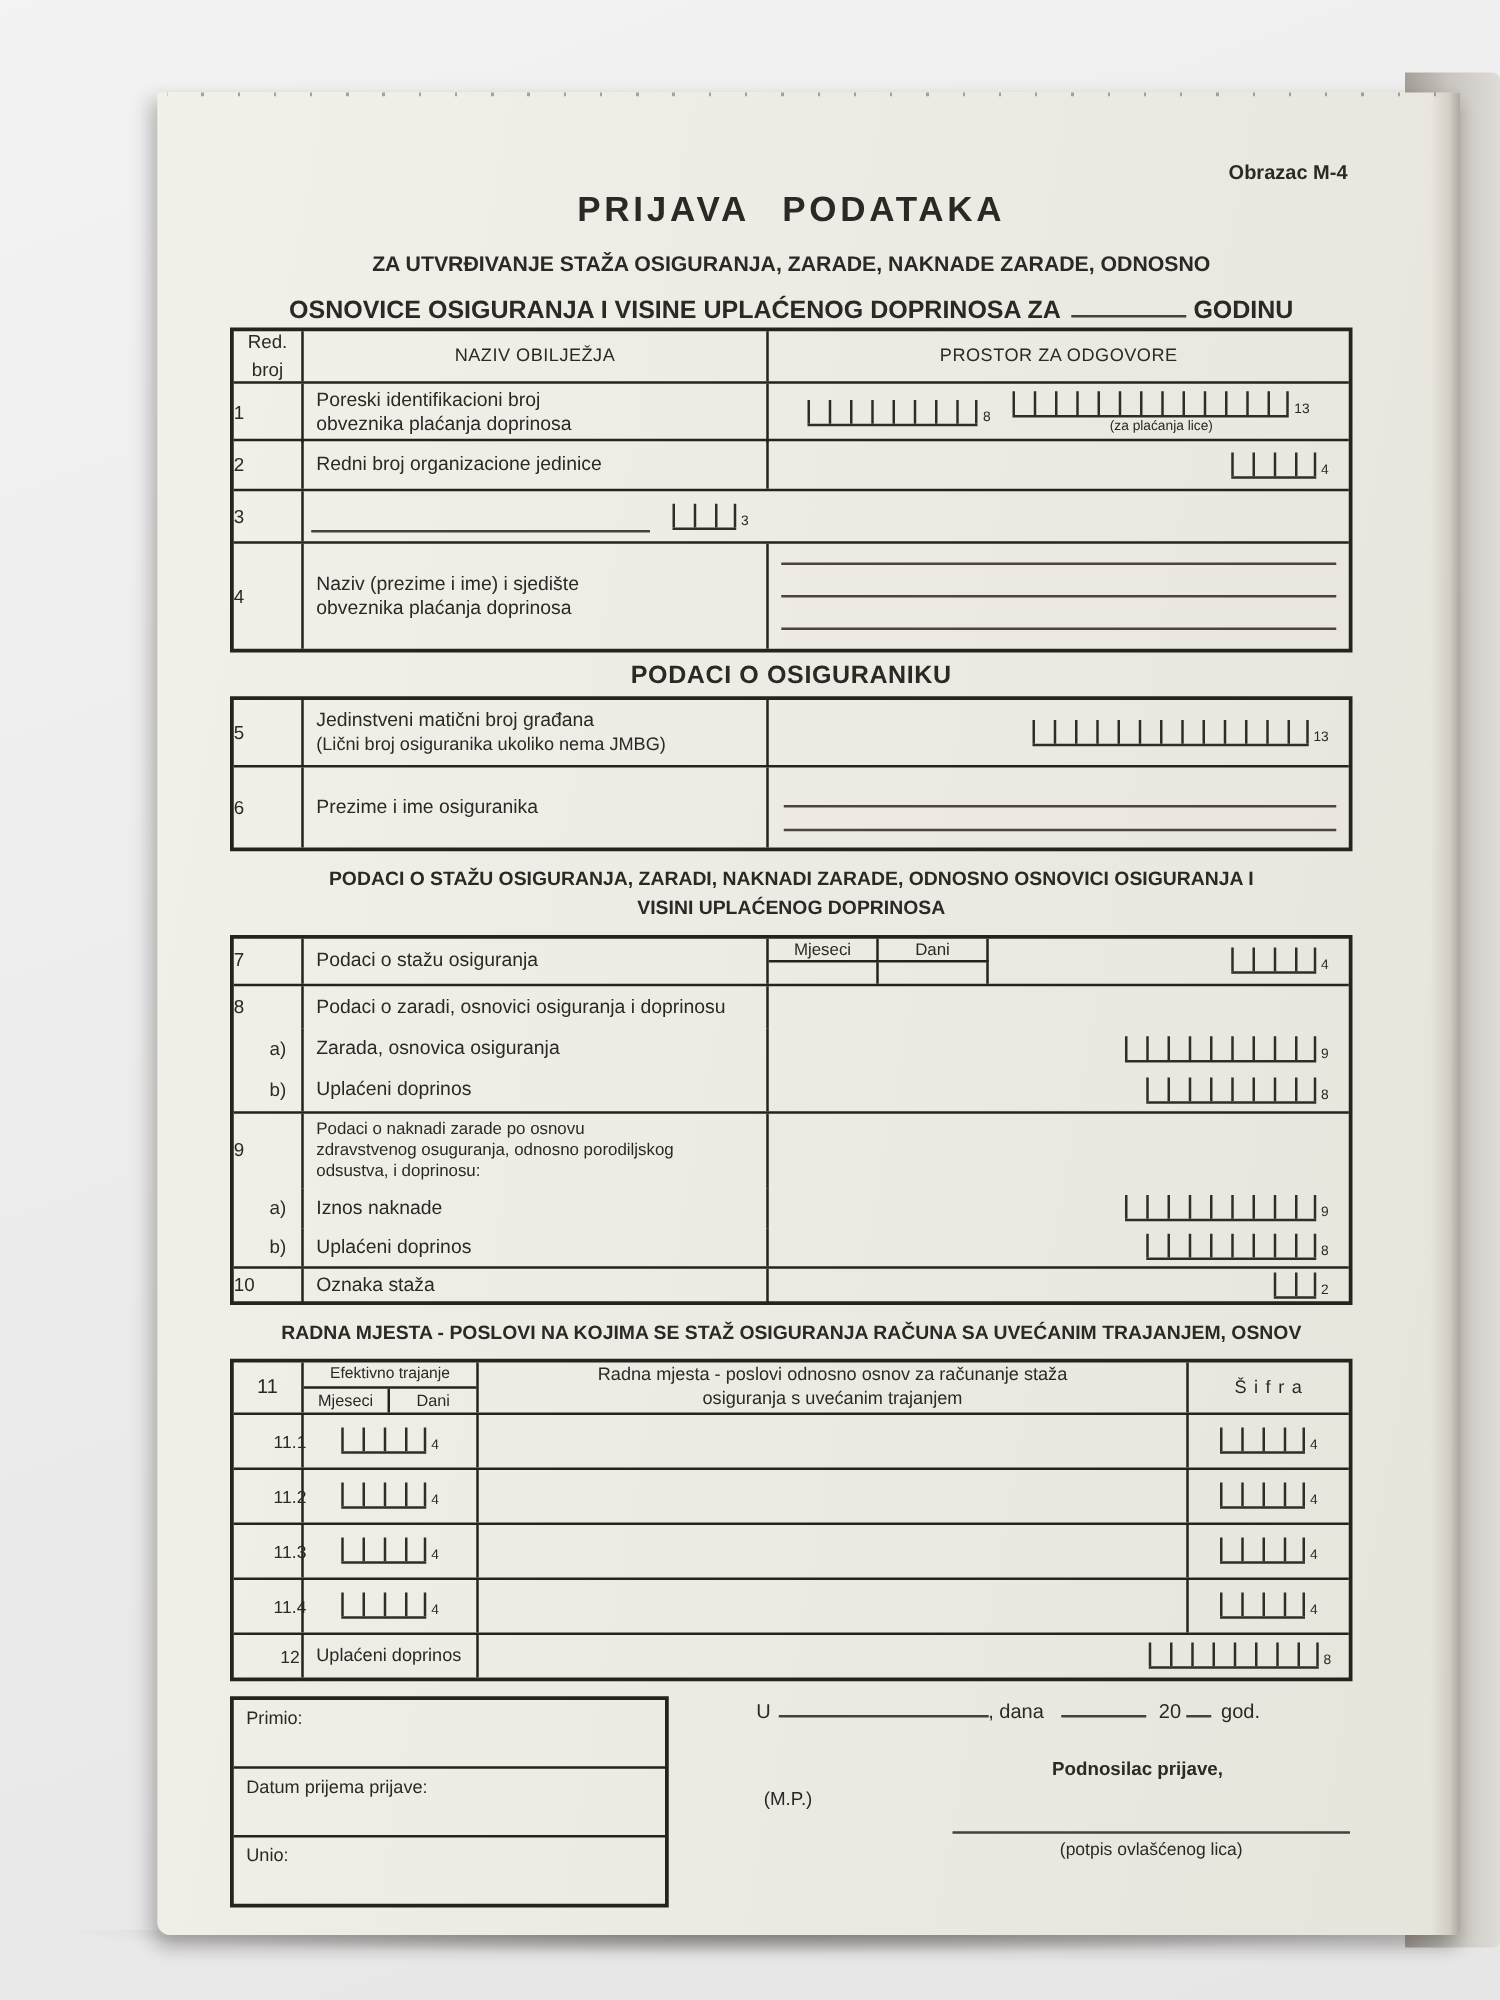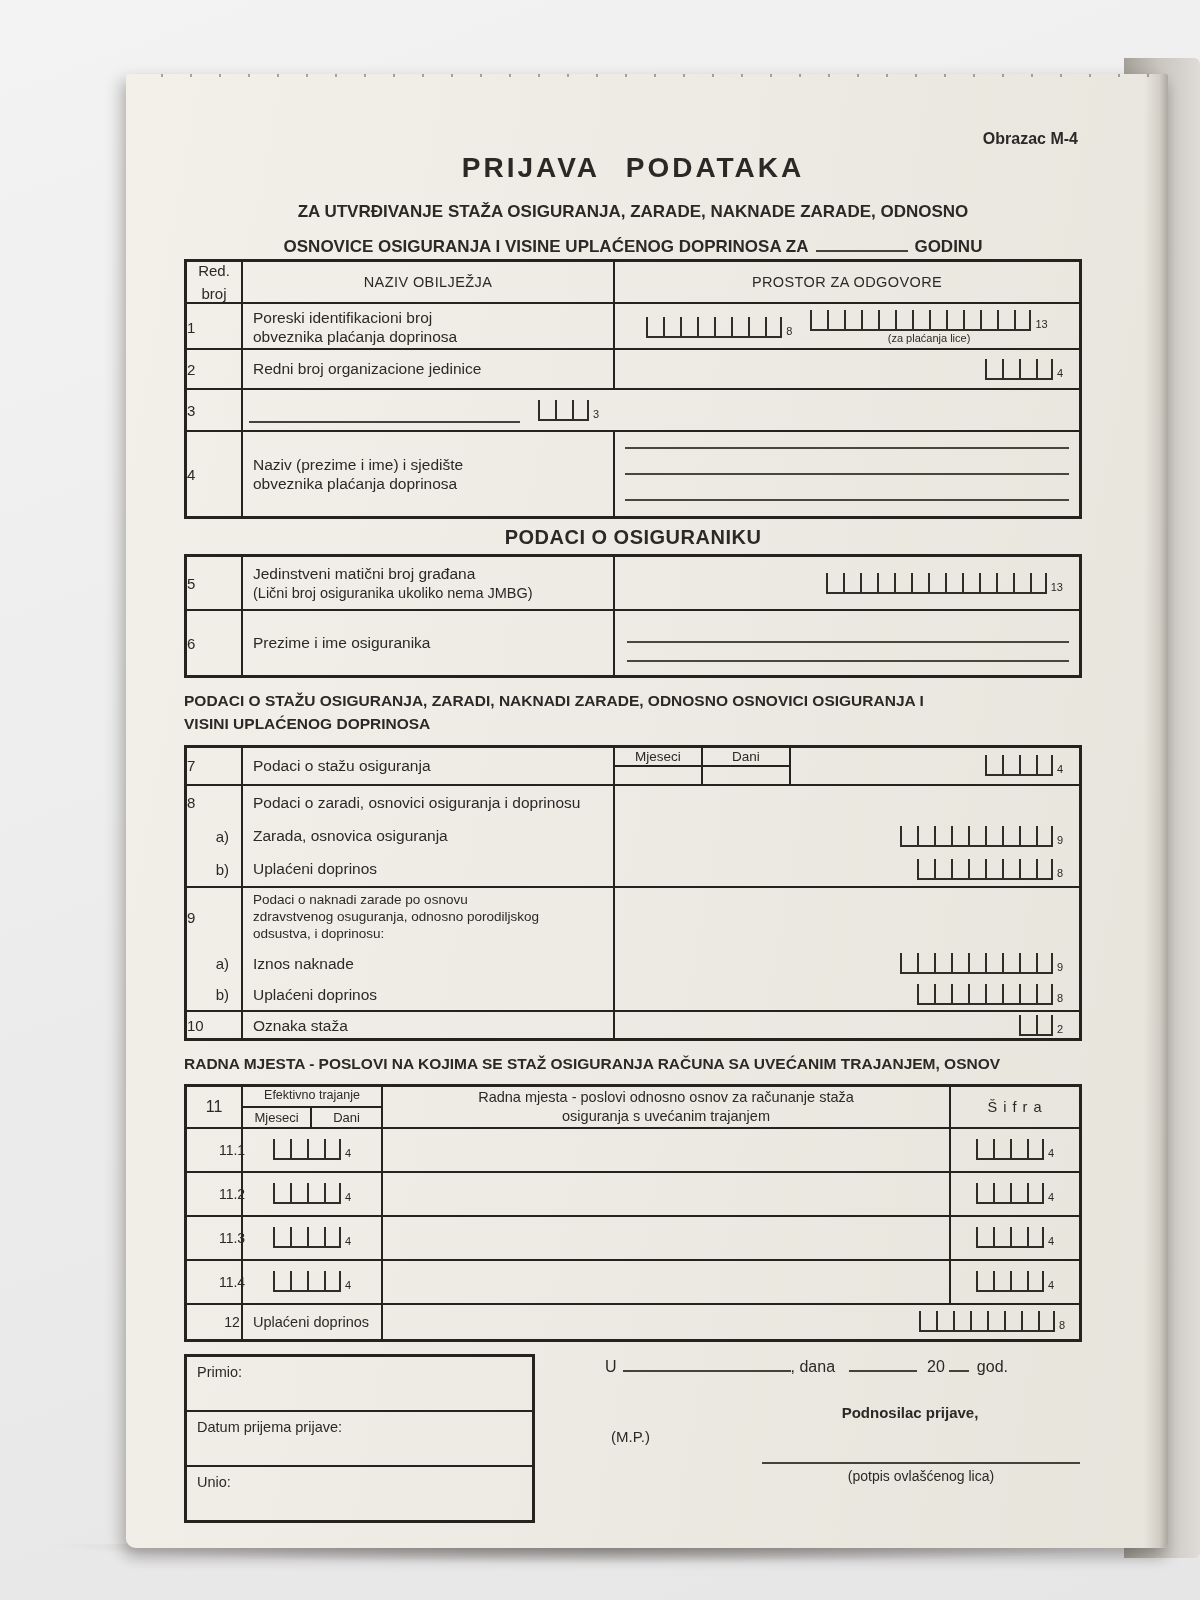--- a/index.html
+++ b/index.html
@@ -35,21 +35,21 @@
   .perforation{
     position:absolute;top:0;left:8px;right:10px;height:3px;
     background:repeating-linear-gradient(90deg,rgba(75,72,64,0) 0 27px,rgba(75,72,64,.45) 27px 29px);
   }
   .content{position:absolute;left:58px;top:0;width:898px;}
 
   
   .form-code{margin-top:56px;text-align:right;font-weight:bold;font-size:16px;padding-right:4px;}
   .form-title{margin-top:4px;text-align:center;font-weight:bold;font-size:28px;letter-spacing:3px;word-spacing:16px;}
   .sub1{margin-top:18px;text-align:center;font-weight:bold;font-size:17px;}
-  .sub2{margin-top:15px;text-align:center;font-weight:bold;font-size:17px;}
+  .sub2{margin-top:15px;text-align:center;font-weight:bold;font-size:20px;}
   .blank{display:inline-block;border-bottom:2px solid #45423c;vertical-align:baseline;}
   .sub2 .blank{width:92px;margin:0 6px 0 8px;}
 
   
   .tbl{border:3px solid #26231f;margin-top:2px;background:transparent;}
   .trow{display:grid;grid-template-columns:56px 372px 1fr;}
   .trow.bb{border-bottom:2px solid #26231f;}
   .cell-num{border-right:2px solid #26231f;display:flex;align-items:center;justify-content:space-between;font-size:15px;}
   .cell-num.sub{justify-content:flex-end;padding-right:12px;}
   .cell-label{border-right:2px solid #26231f;display:flex;flex-direction:column;justify-content:center;padding:4px 10px;font-size:15.5px;line-height:1.25;}
@@ -70,21 +70,21 @@
   .pib-group{display:flex;align-items:center;justify-content:center;width:100%;gap:18px;}
   .pib-b{display:flex;flex-direction:column;align-items:center;}
   .pib-note{font-size:11px;margin-top:1px;}
   .ans-right{justify-content:flex-end;padding-right:16px;}
   .r3-line{flex:1;max-width:372px;border-bottom:2px solid #45423c;align-self:flex-end;margin:0 18px 7px 6px;height:0;}
   .lines-col{flex-direction:column;justify-content:center;gap:24px;padding:8px 10px;}
   .wline{width:100%;border-bottom:2px solid #4a463f;height:0;}
 
   
   .sect1{margin:7px 0 5px;text-align:center;font-weight:bold;font-size:20px;letter-spacing:.5px;}
-  .sect{margin:11px 0 9px;font-weight:bold;font-size:15.5px;line-height:1.5;}
+  .sect{margin:11px 0 9px;text-align:center;font-weight:bold;font-size:15.5px;line-height:1.5;}
 
   
   .r5{height:52px;} .r6{height:64px;}
   .r6-ans{flex-direction:column;justify-content:flex-end;gap:17px;padding:0 10px 13px 12px;}
 
   
   .r7{height:36px;} .r8{height:34px;} .r8a{height:33px;} .r8b{height:33px;}
   .r9{height:60px;} .r9a{height:32px;} .r9b{height:30px;} .r10{height:26px;}
   .small3{font-size:13.5px;line-height:1.25;}
   .mini{display:grid;grid-template-columns:88px 88px;grid-template-rows:19px 1fr;align-self:stretch;}

